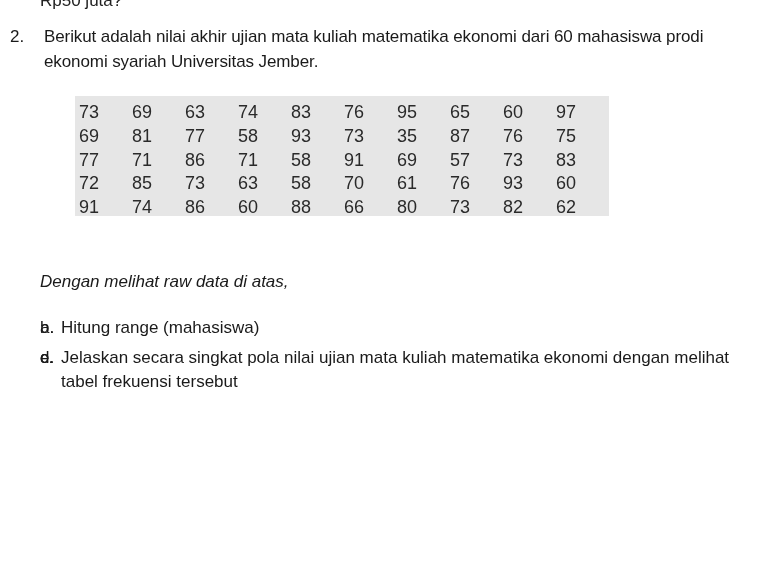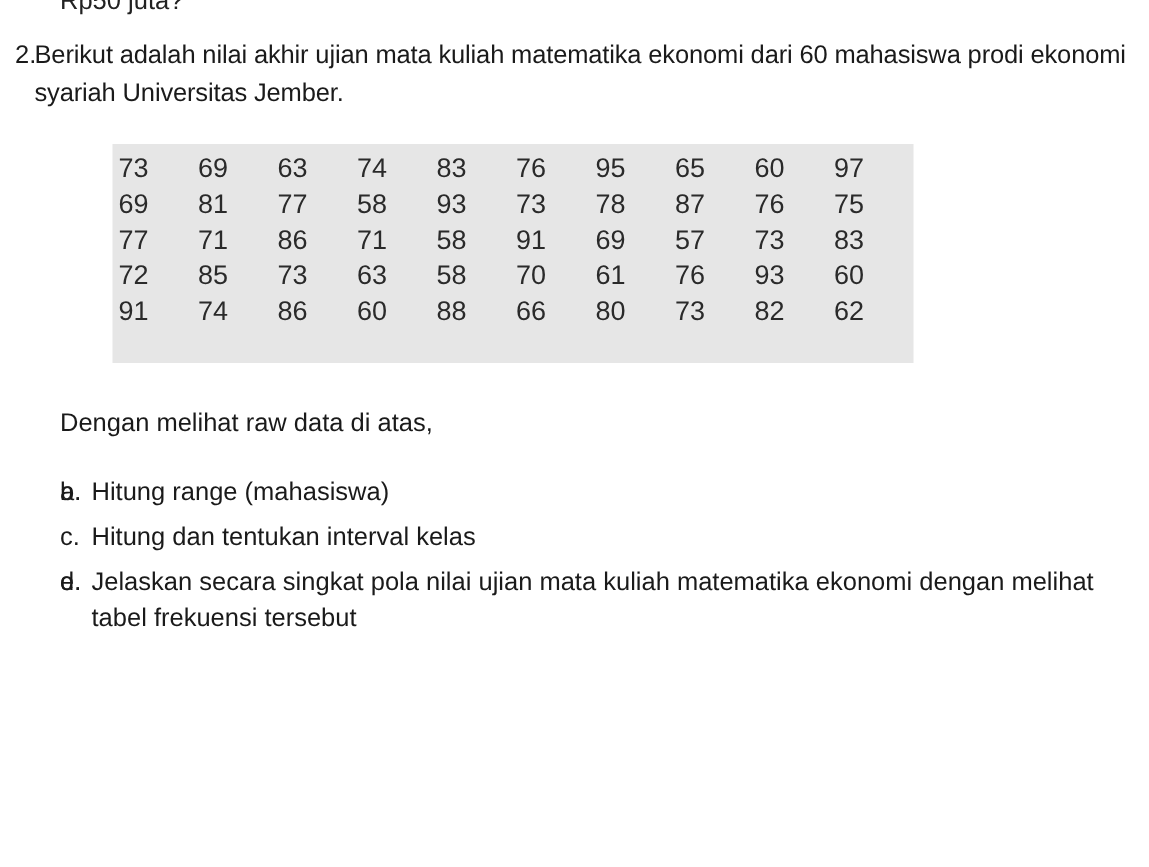--- a/index.html
+++ b/index.html
@@ -30,30 +30,30 @@
     width: 750px;
     font-size: 17px;
     line-height: 25px;
   }
   .q-num {
     position: absolute;
     left: 0;
     top: 0;
   }
   .q-text {
-    margin-left: 13px;
+    margin-left: 34px;
     display: block;
     letter-spacing: -0.1px;
   }
   .data-table {
     position: absolute;
     left: 75px;
     top: 96px;
     width: 534px;
-    height: 146px;
+    height: 120px;
     background: #e6e6e6;
     border-collapse: collapse;
   }
   .data-table table {
     border-collapse: collapse;
     margin-left: 4px;
     margin-top: 5px;
   }
   .data-table td {
     font-size: 18px;
@@ -62,20 +62,21 @@
     padding: 0;
     color: #2a2a2a;
     width: 55.5px;
     vertical-align: middle;
   }
   .intro {
     position: absolute;
     left: 40px;
     top: 272px;
     font-size: 17px;
+    font-style: italic;
   }
   .tasks {
     position: absolute;
     left: 40px;
     top: 313px;
     width: 720px;
     font-size: 17px;
     line-height: 30px;
   }
   .task {
@@ -121,21 +122,21 @@
         <td>60</td>
         <td>97</td>
       </tr>
       <tr>
         <td>69</td>
         <td>81</td>
         <td>77</td>
         <td>58</td>
         <td>93</td>
         <td>73</td>
-        <td>78</td>
+        <td>35</td>
         <td>87</td>
         <td>76</td>
         <td>75</td>
       </tr>
       <tr>
         <td>77</td>
         <td>71</td>
         <td>86</td>
         <td>71</td>
         <td>58</td>
@@ -178,21 +179,20 @@
 <div class="tasks">
   <div class="task">
     <span class="letter">a.</span>
   </div>
   <div class="task">
     <span class="letter">b.</span>
     <span>Hitung </span><span class="italic">range</span><span> (mahasiswa)</span>
   </div>
   <div class="task">
     <span class="letter">c.</span>
-    <span>Hitung dan tentukan interval kelas</span>
   </div>
   <div class="task">
     <span class="letter">d.</span>
   </div>
   <div class="task wrap">
     <span class="letter">e.</span>
     <span>Jelaskan secara singkat pola nilai ujian mata kuliah matematika ekonomi dengan melihat tabel frekuensi tersebut</span>
   </div>
 </div>
 

